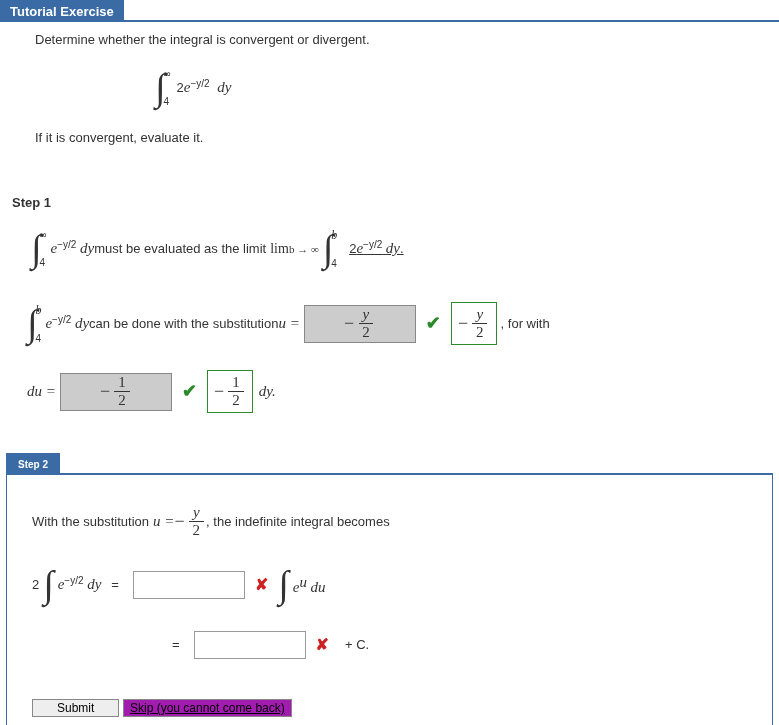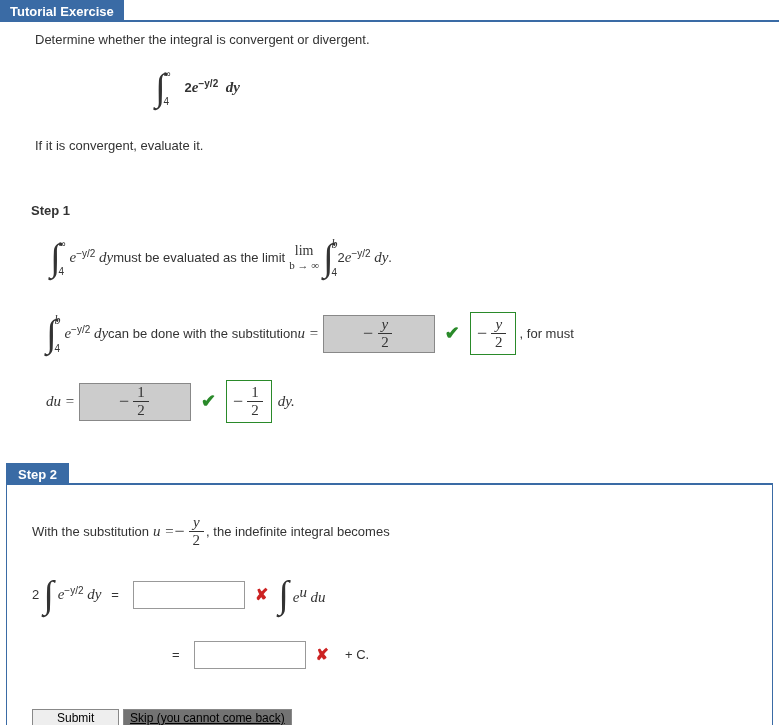--- a/index.html
+++ b/index.html
@@ -52,21 +52,21 @@
     margin: 40px 6px 0 6px;
     display:flex;
     align-items:stretch;
     height: 22px;
   }
   .step2-header .blue {
     background: #3a6ba5;
     color:#fff;
     font-weight:bold;
     padding: 2px 12px;
-    font-size:13px;
+    font-size:10px;
     display:flex;
     align-items:center;
   }
   .step2-header .line {
     flex:1;
     border-bottom: 2px solid #3a6ba5;
     height:20px;
   }
   .math-line {
     display: flex;
@@ -134,41 +134,41 @@
     font-weight: bold;
   }
   .cross {
     color: #cc2222;
     font-size: 16px;
     margin: 0 6px;
     font-weight: bold;
   }
   .lim {
     display: inline-flex;
-    flex-direction: column;
+    flex-direction: row;
     align-items: center;
     font-family: 'Times New Roman', serif;
     font-size: 14px;
     line-height: 1;
     margin: 16px 4px;
   }
   .lim .bot { font-size: 11px; margin-top:2px;}
   .btn-row {
     margin-top: 40px;
   }
   button.submit {
     background: #eee;
     border: 1px solid #888;
     font-family: Verdana, sans-serif;
     font-size: 12px;
     padding: 1px 24px;
     cursor: pointer;
   }
   button.skip {
-    background: #737373;
+    background: #a21caf;
     border: 1px solid #888;
     font-family: Verdana, sans-serif;
     font-size: 12px;
     padding: 1px 6px;
     cursor: pointer;
     text-decoration: underline;
     color: #000;
   }
   .neg { font-family: 'Times New Roman', serif; font-size: 18px; margin-right:2px;}
   .row-gap { margin: 18px 0; }
@@ -183,30 +183,30 @@
 
 <div class="content">
   <div>Determine whether the integral is convergent or divergent.</div>
 
   <div class="math-line" style="margin-left:120px; margin-top:12px;">
     <span class="int-sym">∫</span>
     <span class="int-bounds">
       <span class="upper">∞</span>
       <span>4</span>
     </span>
-    <span class="math-exp" style="margin-left:14px;font-weight:bold;">
+    <span class="math-exp" style="margin-left:6px;">
       <span>2</span><span class="italic">e</span><span class="sup">−y/2</span>
       <span class="italic" style="margin-left:4px;">dy</span>
     </span>
   </div>
 
-  <div style="margin-top:22px;">If it is convergent, evaluate it.</div>
-</div>
-
-<div style="padding: 0 31px;">
+  <div style="margin-top:14px;">If it is convergent, evaluate it.</div>
+</div>
+
+<div style="padding: 0 12px;">
   <div class="step-title">Step 1</div>
 
   <div style="padding-left:15px;">
 
     <div class="math-line">
       <span class="int-sym" style="margin-left:4px;">∫</span>
       <span class="int-bounds">
         <span class="upper">∞</span>
         <span>4</span>
       </span>
@@ -214,21 +214,21 @@
       <span> must be evaluated as the limit </span>
       <span class="lim">
         <span>lim</span>
         <span class="bot">b → ∞</span>
       </span>
       <span class="int-sym">∫</span>
       <span class="int-bounds">
         <span class="upper" style="font-style:italic;font-family:'Times New Roman',serif;font-size:12px;">b</span>
         <span>4</span>
       </span>
-      <span class="math-exp" style="margin-left:0;"><span>2</span><span class="italic">e</span><span class="sup">−y/2</span> <span class="italic">dy</span>.</span>
+      <span class="math-exp" style="margin-left:12px;text-decoration:underline;"><span>2</span><span class="italic">e</span><span class="sup">−y/2</span> <span class="italic">dy</span>.</span>
     </div>
 
     <div class="math-line row-gap">
       <span class="int-sym">∫</span>
       <span class="int-bounds">
         <span class="upper" style="font-style:italic;font-family:'Times New Roman',serif;font-size:12px;">b</span>
         <span>4</span>
       </span>
       <span class="math-exp" style="margin-left:4px;"><span class="italic">e</span><span class="sup">−y/2</span> <span class="italic">dy</span></span>
       <span> can be done with the substitution </span>
@@ -243,21 +243,21 @@
       </span>
       <span class="check">✔</span>
 
       <span class="answer-box">
         <span class="neg">−</span>
         <span class="frac">
           <span class="num italic">y</span>
           <span class="den">2</span>
         </span>
       </span>
-      <span>, for must</span>
+      <span>, for with</span>
     </div>
 
     <div class="math-line row-gap">
       <span class="italic">du =</span>
 
       <span class="input-box" style="display:inline-flex;align-items:center;justify-content:center;">
         <span class="neg">−</span>
         <span class="frac">
           <span class="num">1</span>
           <span class="den">2</span>

